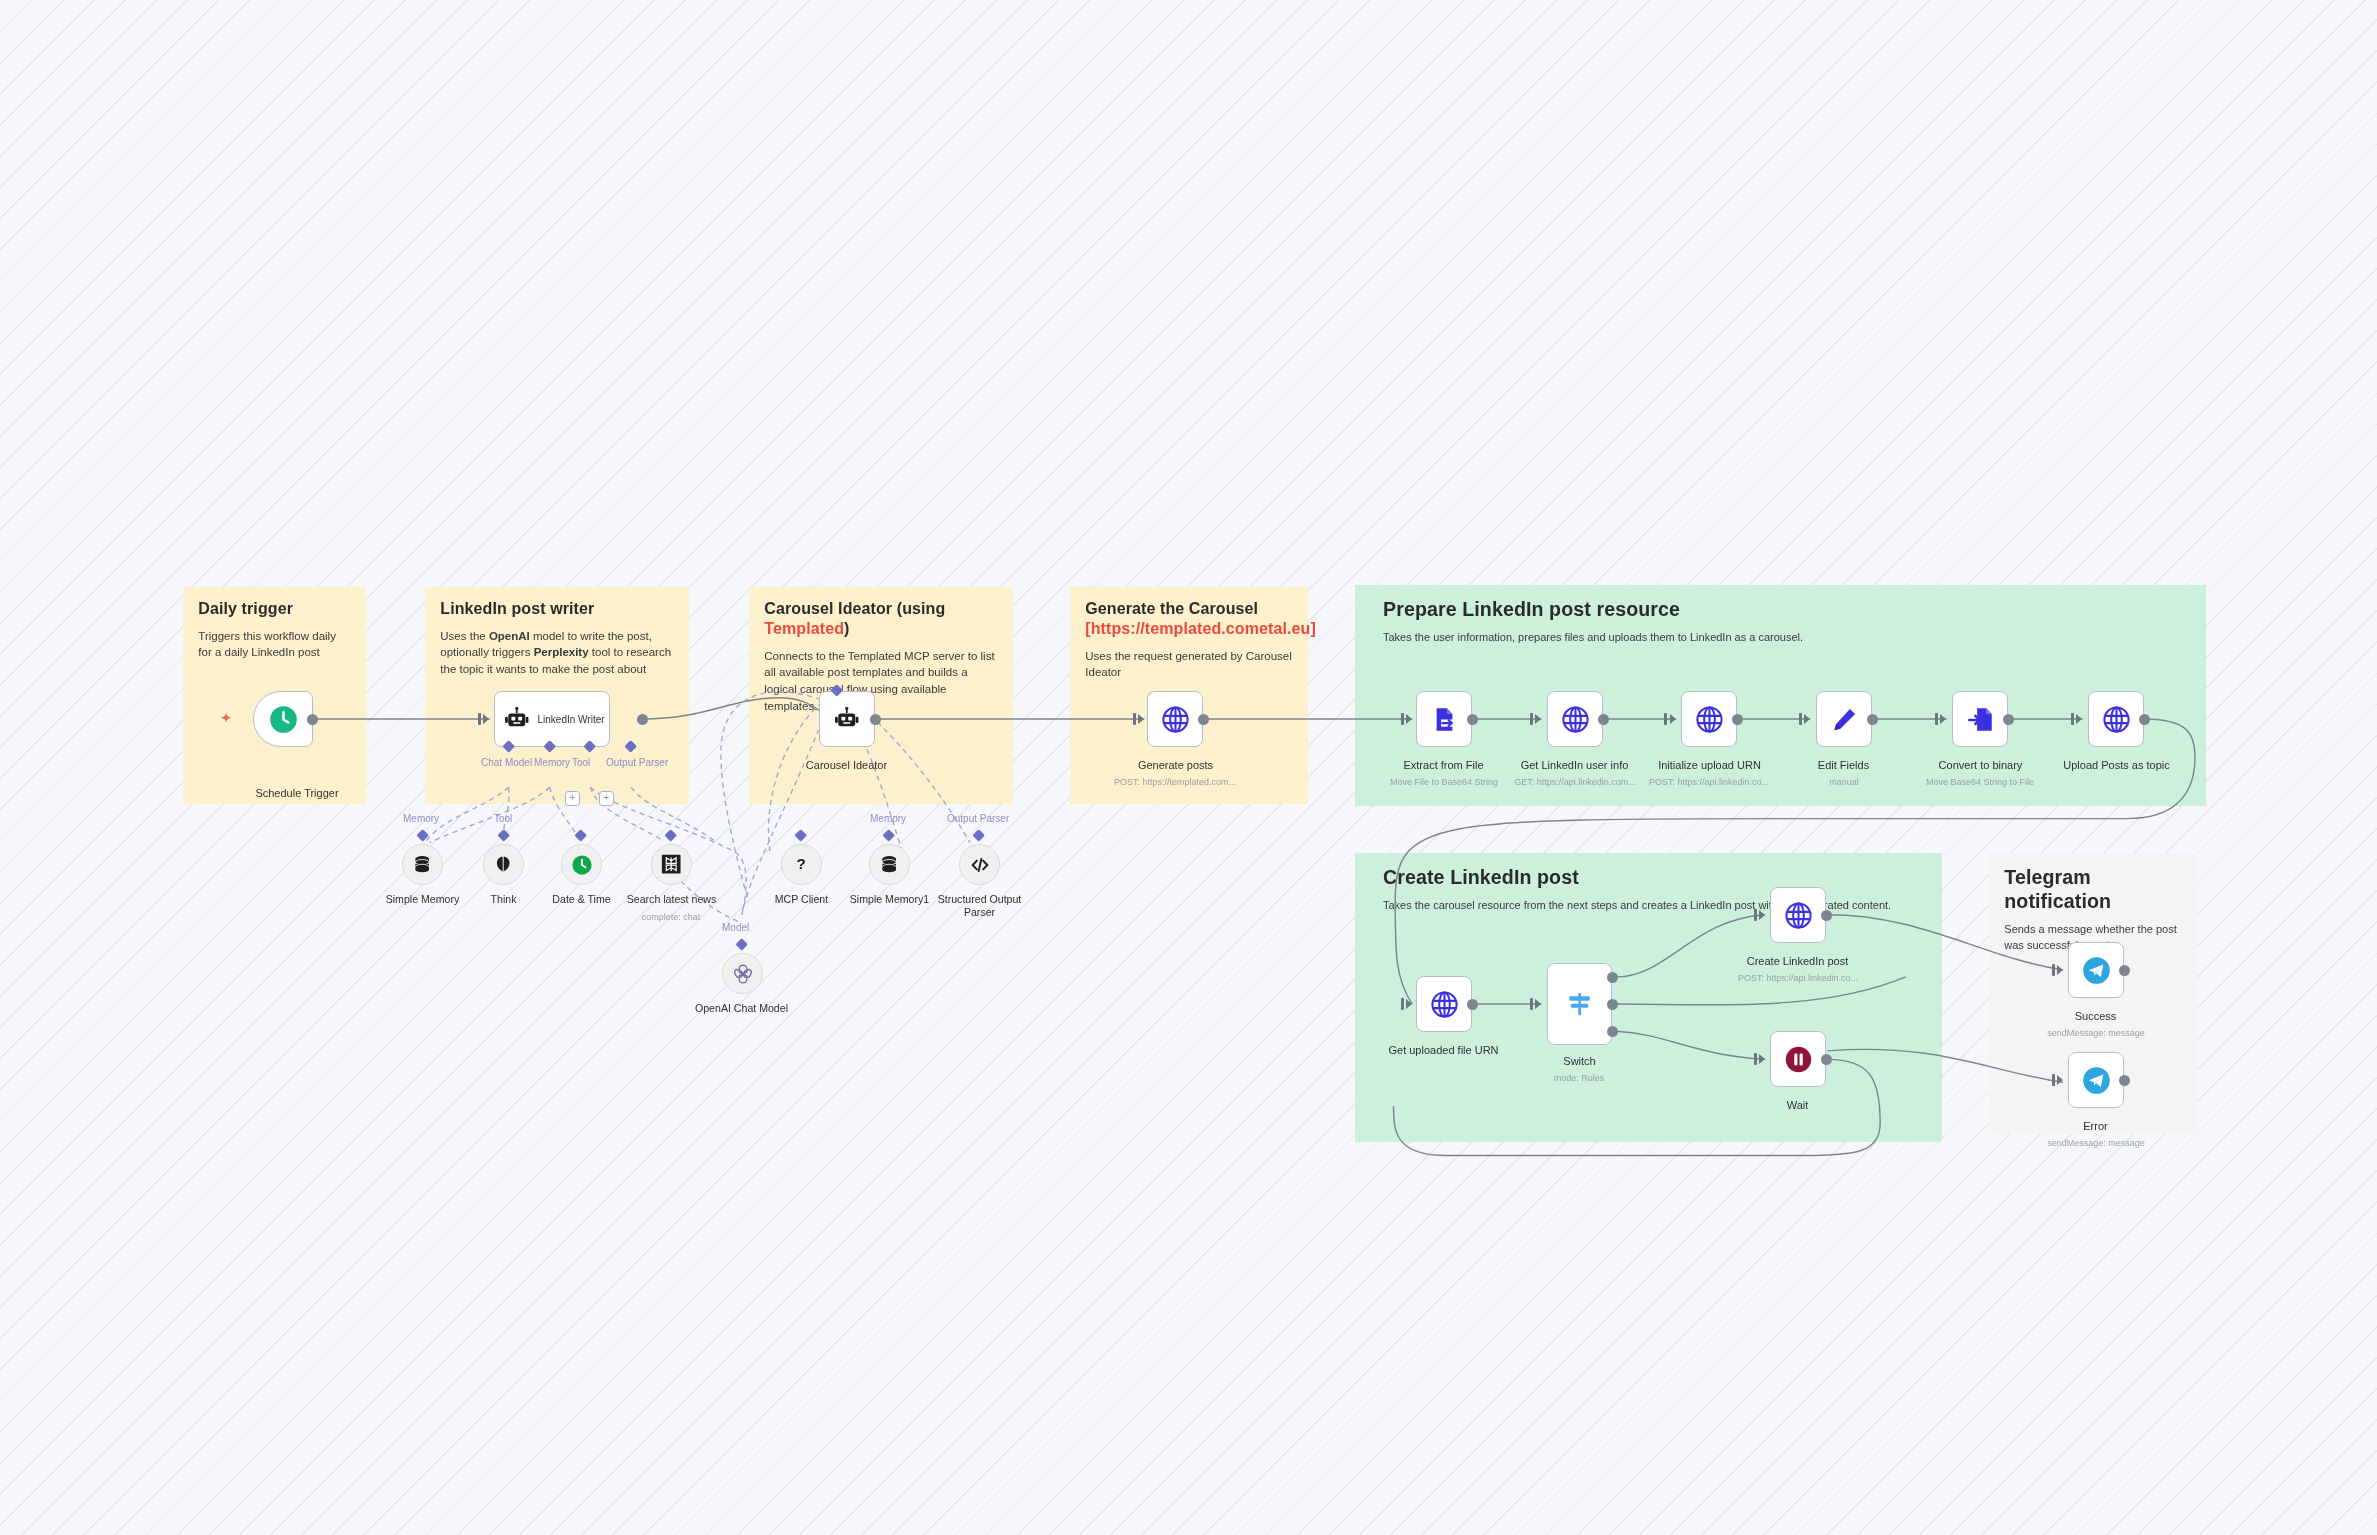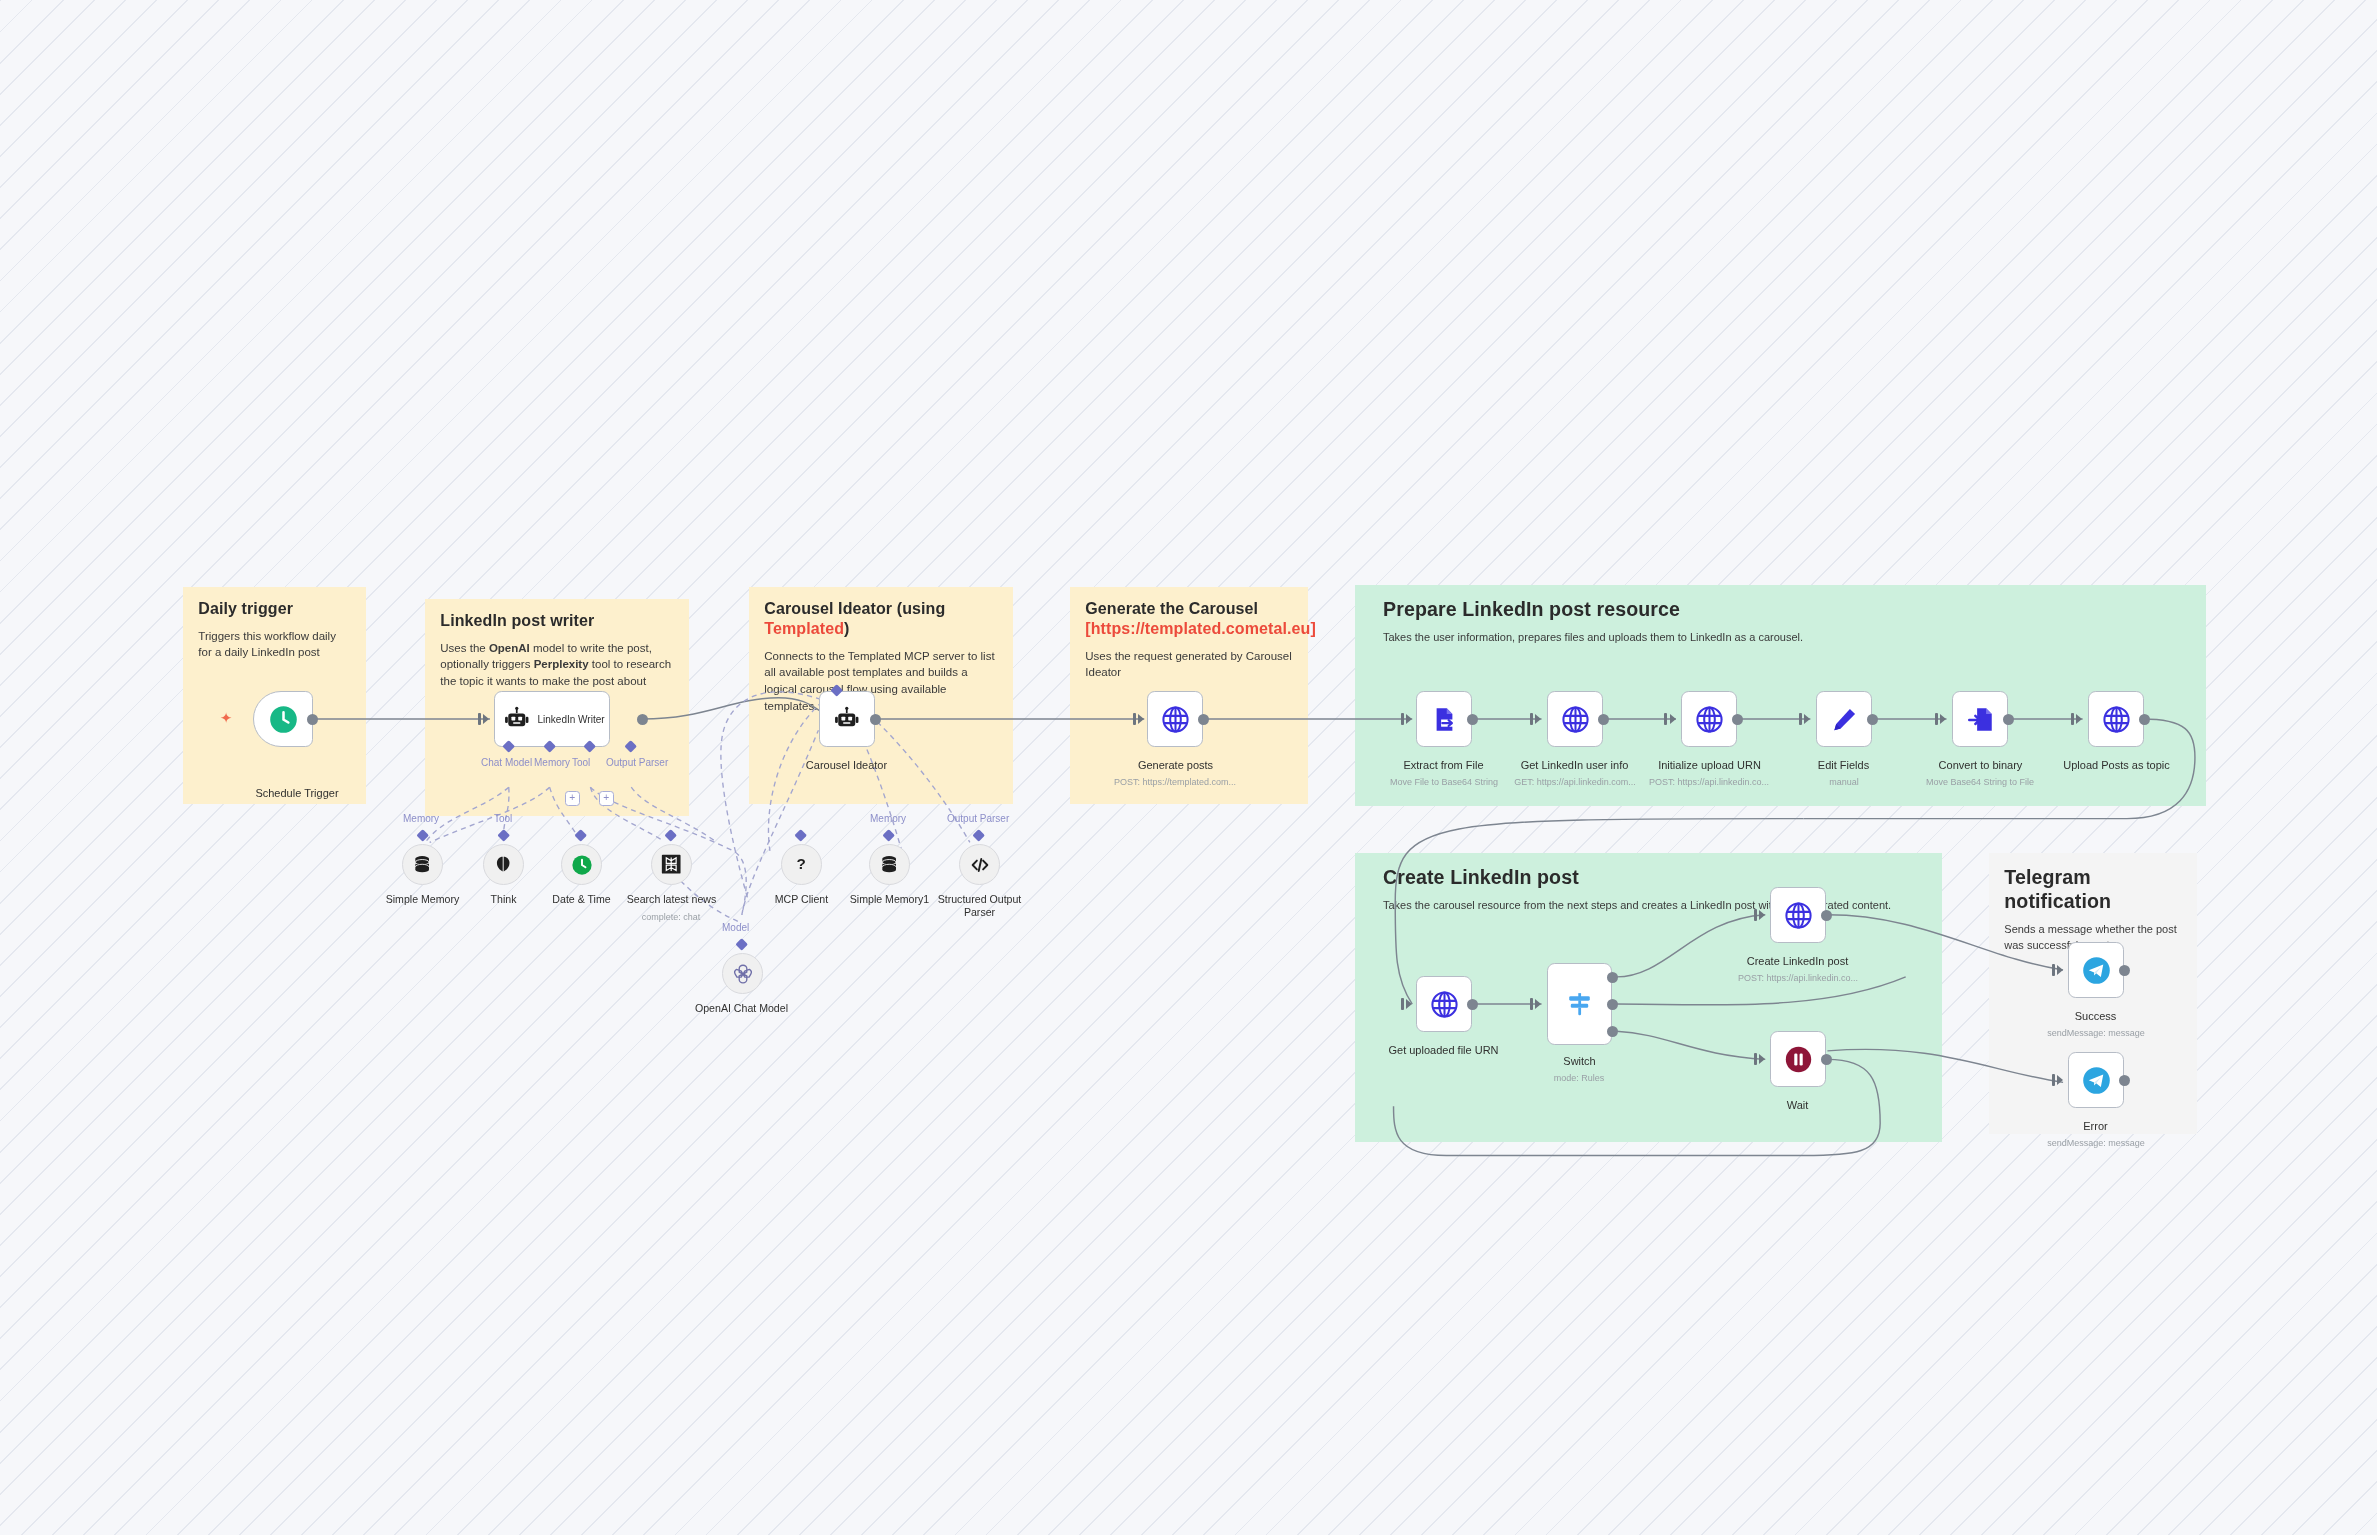--- a/index.html
+++ b/index.html
@@ -153,21 +153,21 @@
 </head>
 <body>
 
 <div id="canvas">
 
   <div class="sticky yellow" style="left:183px; top:587px; width:183px; height:217px;">
     <h3>Daily trigger</h3>
     <p>Triggers this workflow daily for a daily LinkedIn post</p>
   </div>
 
-  <div class="sticky yellow" style="left:425px; top:587px; width:264px; height:217px;margin-top:12px;">
+  <div class="sticky yellow" style="left:425px; top:587px; width:264px; height:217px;">
     <h3>LinkedIn post writer</h3>
     <p><span>Uses the </span><b>OpenAI</b><span> model to write the post, optionally triggers </span><b>Perplexity</b><span> tool to research the topic it wants to make the post about</span></p>
   </div>
 
   <div class="sticky yellow" style="left:749px; top:587px; width:264px; height:217px;">
     <h3><span>Carousel Ideator (using </span><span class="link">Templated</span><span>)</span></h3>
     <p>Connects to the Templated MCP server to list all available post templates and builds a logical carousel flow using available templates.</p>
   </div>
 
   <div class="sticky yellow" style="left:1070px; top:587px; width:238px; height:217px;">

